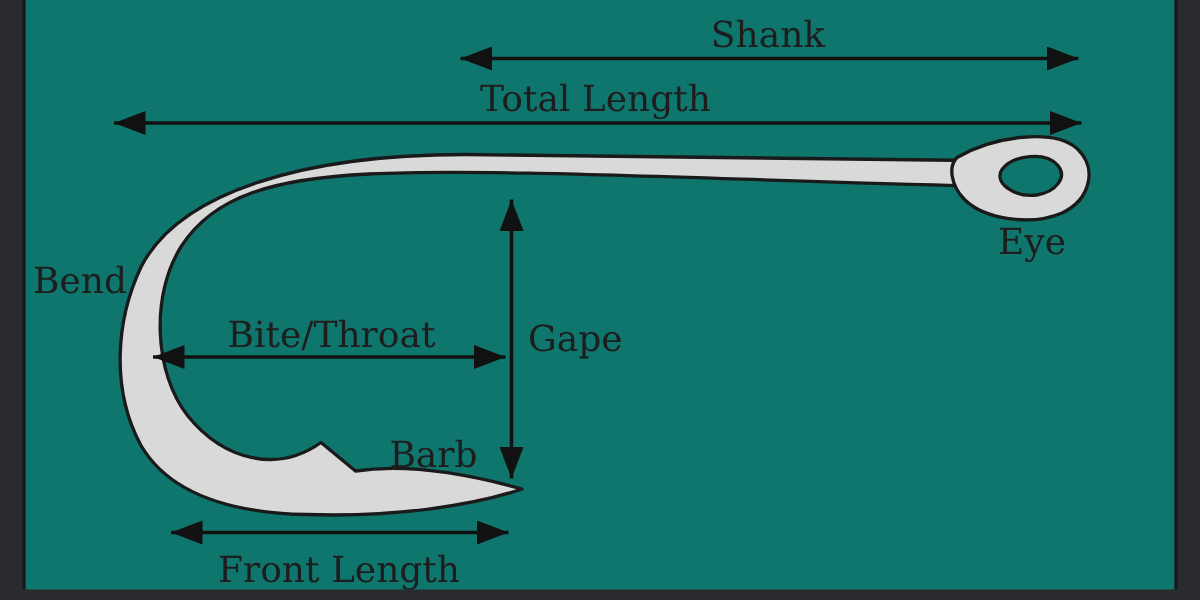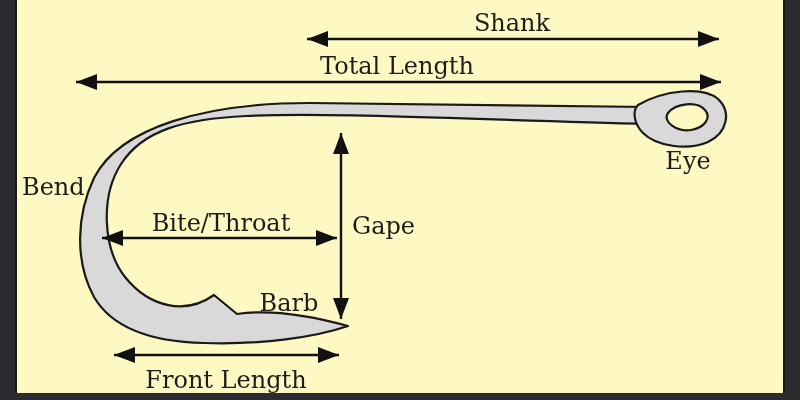--- a/index.html
+++ b/index.html
@@ -1,19 +1,19 @@
 <!DOCTYPE html>
 <html><head>
 <meta charset="utf-8">
 <style>
   html,body{margin:0;padding:0;background:#000;}
   #stage{
     position:relative;
     width:800px;height:400px;
-    background:#fef9c3;
+    background:#0f766e;
     overflow:hidden;
     font-family:"DejaVu Serif","Liberation Serif",serif;
   }
   .side-bar{
     position:absolute;top:0;bottom:0;width:15px;
     background:#2a2b2f;
   }
   .side-bar.left{left:0;border-right:2px solid #17181a;}
   .side-bar.right{right:0;border-left:2px solid #17181a;}
   .bottom-bar{

